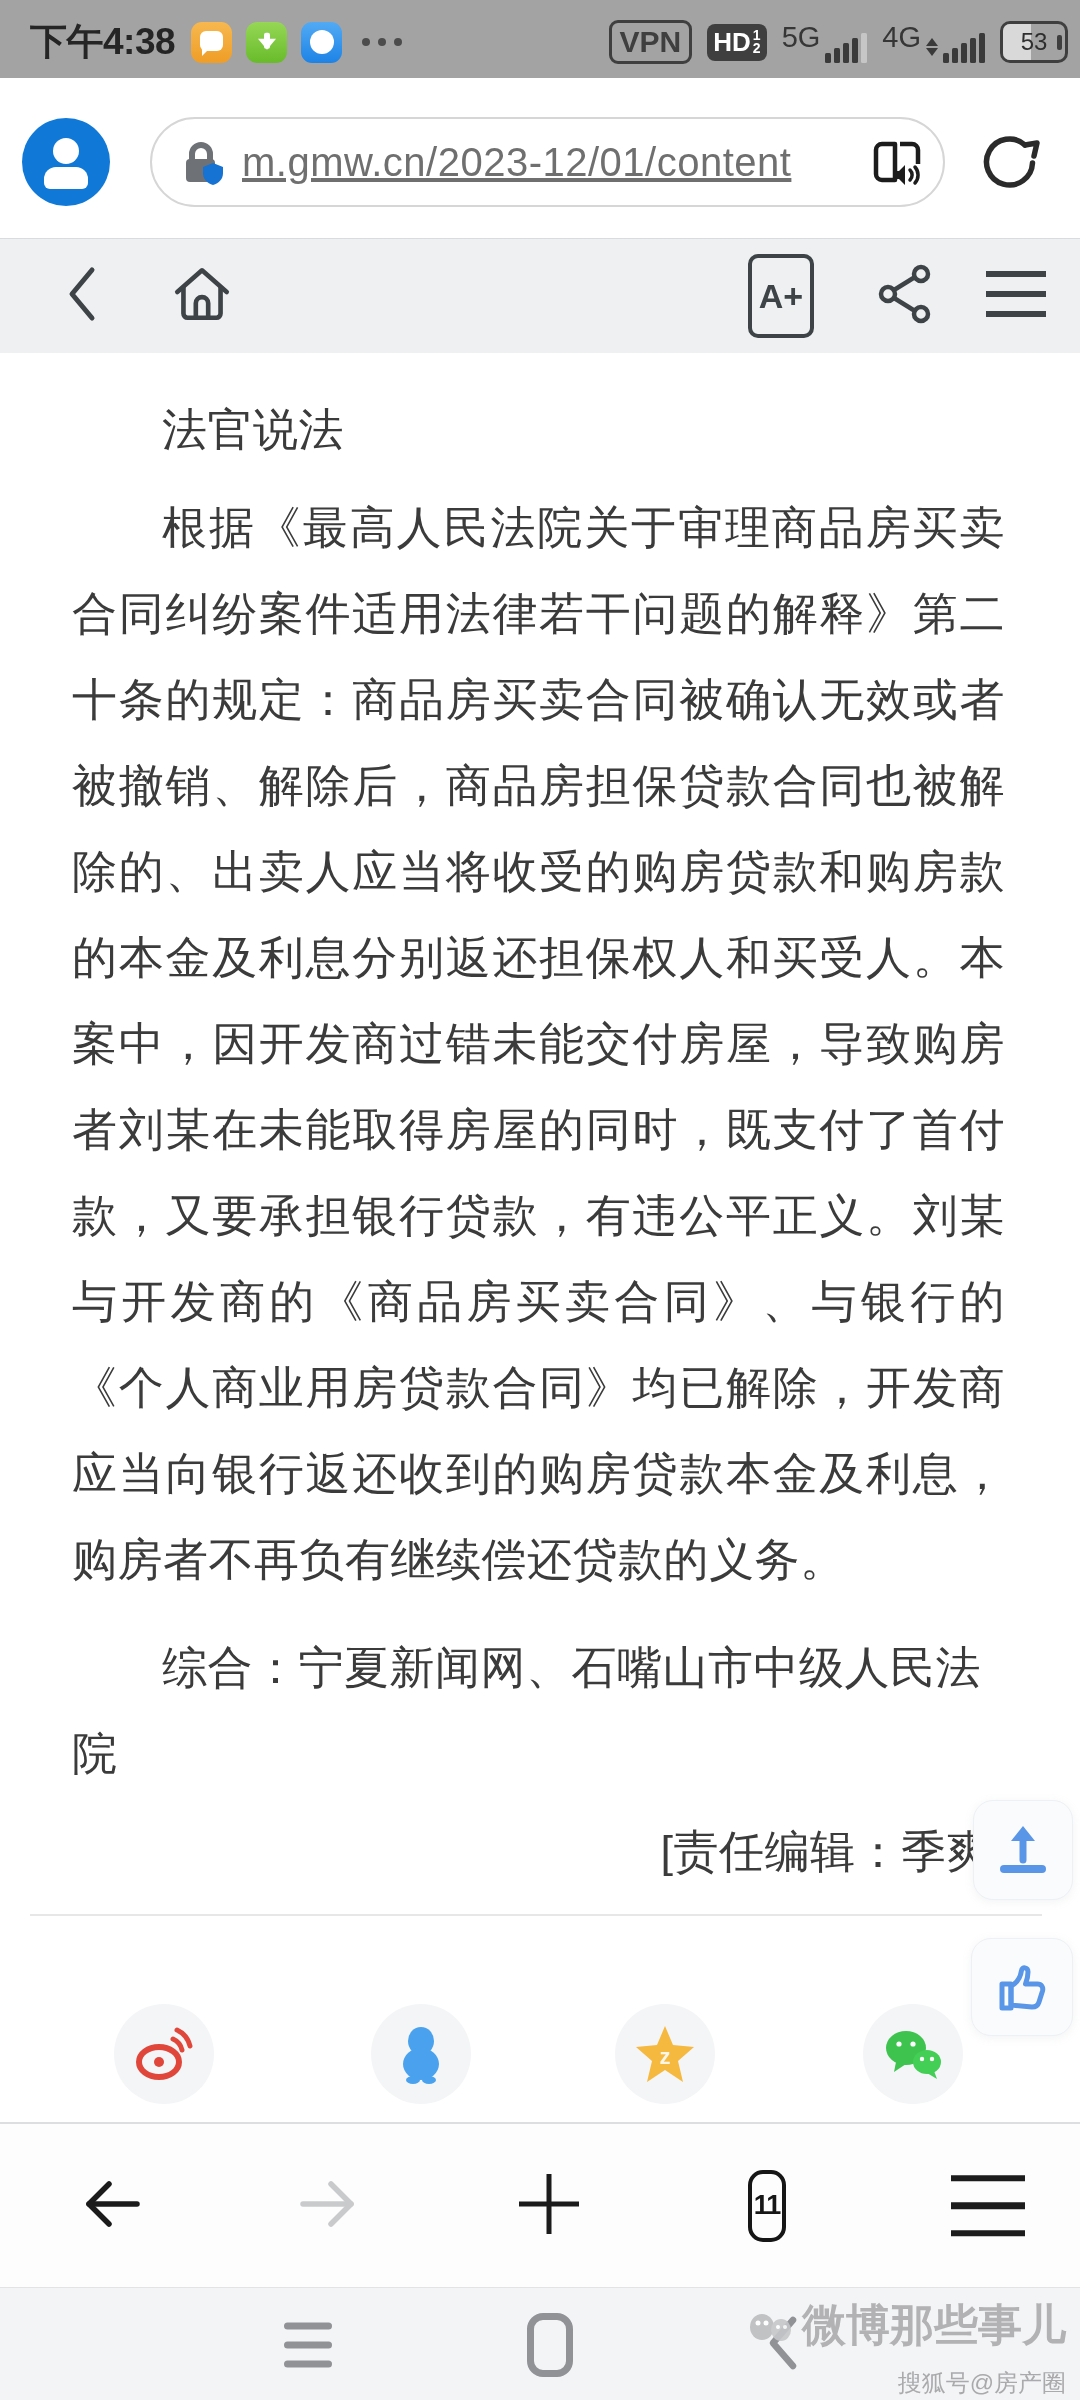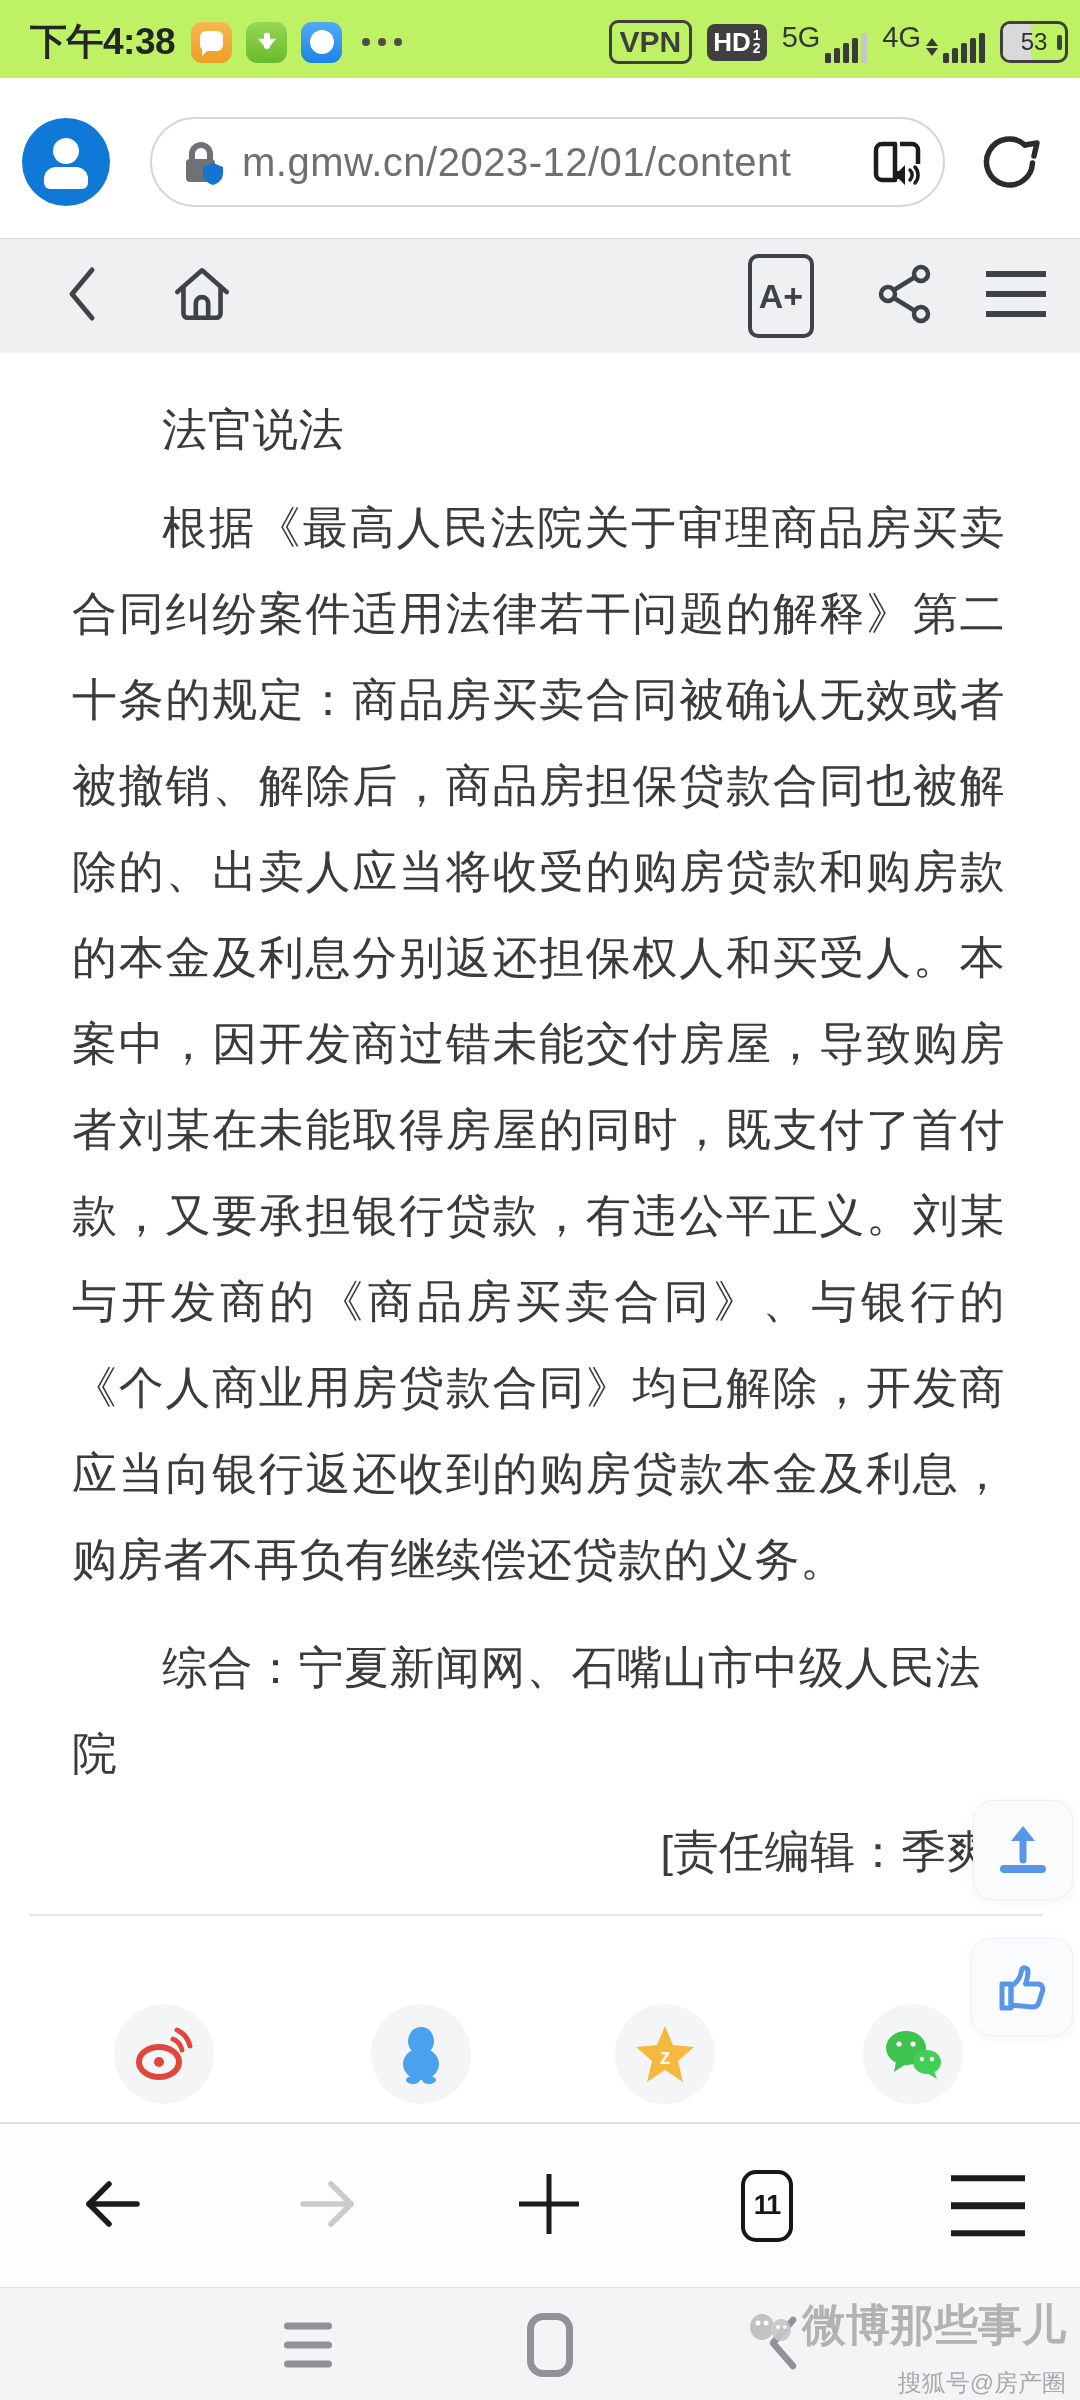--- a/index.html
+++ b/index.html
@@ -3,21 +3,21 @@
 <meta charset="utf-8">
 <style>
   html,body{margin:0;padding:0;}
   body{
     width:1080px;height:2400px;position:relative;background:#ffffff;
     font-family:"Liberation Sans", sans-serif;overflow:hidden;
     -webkit-font-smoothing:antialiased;
   }
   
   .status-bar{position:absolute;top:0;left:0;width:1080px;height:78px;
-    display:flex;align-items:center;padding:6px 18px 0 30px;box-sizing:border-box;background:#bef264;}
+    display:flex;align-items:center;padding:6px 18px 0 30px;box-sizing:border-box;background:#a3a3a3;}
   .sb-time{font-size:37px;font-weight:600;color:#252525;letter-spacing:-.5px;}
   .sb-apps{display:flex;gap:14px;margin-left:16px;align-items:center;}
   .app-ico{width:41px;height:41px;border-radius:11px;position:relative;}
   .app-ico.orange{background:linear-gradient(180deg,#f7b84f,#ef9d26);}
   .app-ico.green{background:linear-gradient(180deg,#96d755,#68bb2b);}
   .app-ico.blue{background:linear-gradient(180deg,#52aaf4,#1d83e6);}
   .bubble{position:absolute;left:9px;top:9px;width:23px;height:20px;background:#fff;border-radius:6px;}
   .bubble:after{content:"";position:absolute;left:2px;bottom:-5px;border:6px solid transparent;border-top-color:#fff;border-left-color:#fff;}
   .circle-bubble{position:absolute;left:9px;top:8px;width:24px;height:24px;background:#fff;border-radius:50%;}
   .dl-arrow{position:absolute;left:50%;top:50%;transform:translate(-50%,-58%);width:6px;height:16px;background:#fff;border-radius:2px;}
@@ -39,21 +39,21 @@
   .battery{position:relative;width:62px;height:36px;border:3px solid #3f3f3f;border-radius:10px;display:flex;align-items:center;justify-content:center;overflow:hidden;}
   .battery .fill{position:absolute;left:0;top:0;bottom:0;width:45%;background:#d9d9d9;}
   .battery .pct{position:relative;font-size:24px;color:#2e2e2e;font-weight:500;}
   .bat-nub{width:5px;height:15px;background:#3f3f3f;border-radius:2px;margin-left:-11px;}
   
   .avatar{position:absolute;left:22px;top:118px;width:88px;height:88px;border-radius:50%;background:#1079d8;}
   .avatar .head{position:absolute;left:50%;top:20px;transform:translateX(-50%);width:26px;height:26px;border-radius:50%;background:#fff;}
   .avatar .torso{position:absolute;left:50%;bottom:17px;transform:translateX(-50%);width:44px;height:22px;border-radius:12px 12px 6px 6px;background:#fff;}
   .url-pill{position:absolute;left:150px;top:117px;width:795px;height:90px;border:2px solid #d6d6d6;border-radius:46px;background:#fff;
     display:flex;align-items:center;padding:0 18px 0 26px;box-sizing:border-box;}
-  .url-text{flex:1;font-size:40px;color:#6f6f6f;white-space:nowrap;overflow:hidden;margin-left:16px;letter-spacing:.5px;}
+  .url-text{flex:1;font-size:40px;color:#6f6f6f;white-space:nowrap;overflow:hidden;margin-left:16px;letter-spacing:.5px;text-decoration:underline;}
   .refresh-btn{position:absolute;left:978px;top:130px;width:64px;height:64px;}
   
   .toolbar{position:absolute;top:238px;left:0;width:1080px;height:114px;background:#eef0f2;border-top:1px solid #d9dcdf;}
   .tb-ico{position:absolute;top:50%;transform:translateY(-50%);}
   .aplus{left:748px;width:58px;height:76px;border:4px solid #3e4347;border-radius:10px;display:flex;align-items:center;justify-content:center;
     font-size:34px;font-weight:600;color:#3e4347;}
   
   .article{position:absolute;top:375px;left:60px;width:957px;color:#3b3b3b;font-size:45px;line-height:86px;letter-spacing:.5px;}
   .article p{margin:12px;}
   .a-heading{text-indent:2em;}
@@ -66,21 +66,21 @@
     box-shadow:0 2px 10px rgba(150,160,175,.12);display:flex;align-items:center;justify-content:center;}
   .fc-top{left:973px;top:1800px;width:98px;height:98px;}
   .fc-like{left:971px;top:1938px;width:100px;height:96px;}
   
   .share-circle{position:absolute;top:2004px;width:100px;height:100px;border-radius:50%;background:#f4f5f7;
     display:flex;align-items:center;justify-content:center;}
   .divider2{position:absolute;top:2122px;left:0;width:1080px;height:2px;background:#dcdee0;}
   
   .browser-nav{position:absolute;top:2124px;left:0;width:1080px;height:163px;background:#fdfdfe;}
   .bn-ico{position:absolute;top:50%;transform:translate(-50%,-50%);}
-  .tabbox{left:767px;width:52px;height:72px;border:4.5px solid #161616;border-radius:15px;box-sizing:border-box;
+  .tabbox{left:767px;width:38px;height:72px;border:4.5px solid #161616;border-radius:15px;box-sizing:border-box;
     display:flex;align-items:center;justify-content:center;font-size:27px;font-weight:600;color:#161616;letter-spacing:-1px;}
   .bn-menu{left:988px;display:flex;flex-direction:column;gap:21px;}
   .bn-menu i{width:74px;height:6.5px;background:#1c1c1c;display:block;}
   
   .android-nav{position:absolute;top:2287px;left:0;width:1080px;height:113px;background:#f3f4f6;border-top:1px solid #e3e3e5;}
   .an-ico{position:absolute;top:50%;transform:translate(-50%,-50%);}
   .an-recents{left:308px;display:flex;flex-direction:column;gap:12px;}
   .an-recents i{width:48px;height:7px;border-radius:3.5px;background:#909296;display:block;}
   .an-home{left:550px;width:46px;height:64px;border:7px solid #909296;border-radius:16px;box-sizing:border-box;}
   .watermark{position:absolute;right:14px;bottom:2px;text-align:right;color:#ababad;}

